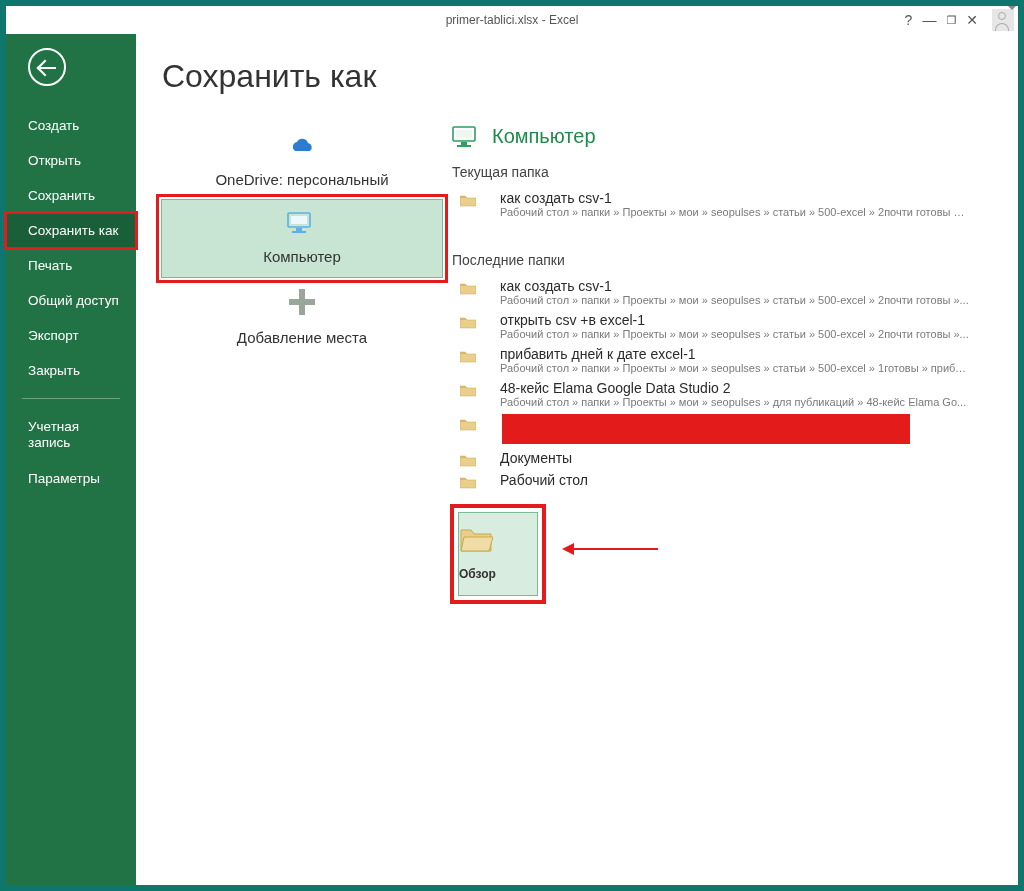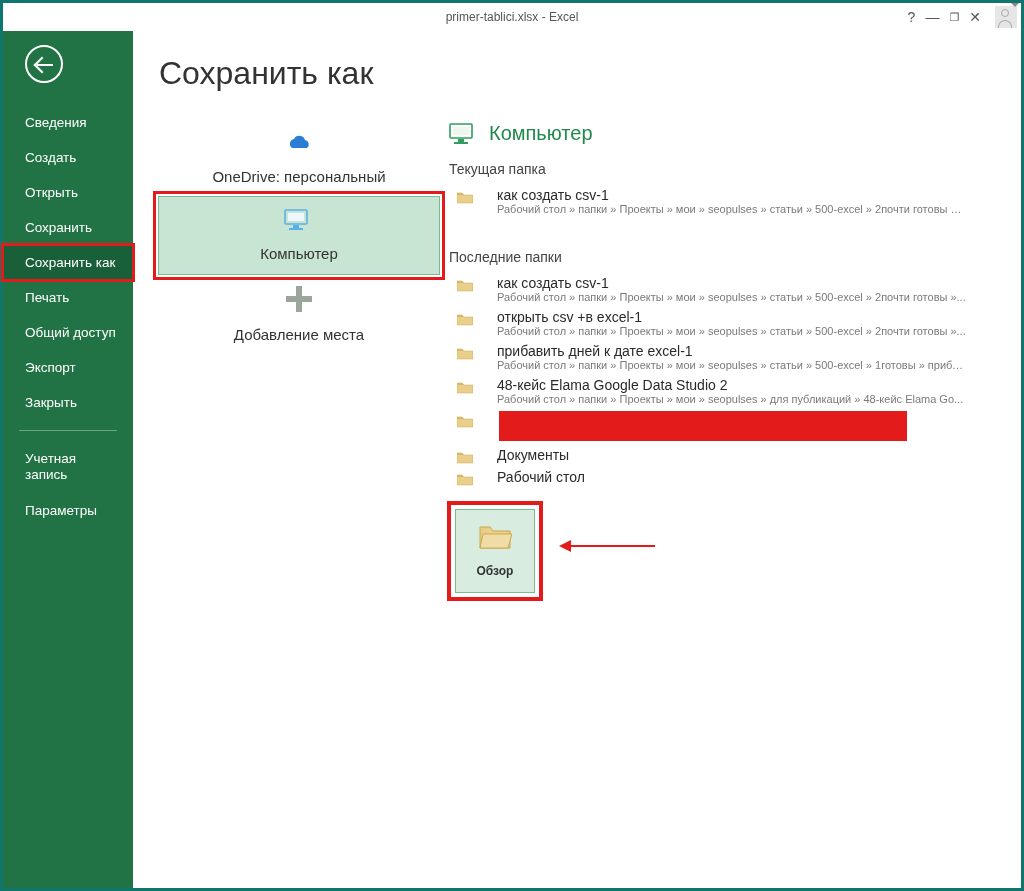--- a/index.html
+++ b/index.html
@@ -1,18 +1,18 @@
 <!DOCTYPE html>
 <html><head>
 <meta charset="utf-8">
 <style>
   * { box-sizing: border-box; margin: 0; padding: 0; }
   html, body { width: 1024px; height: 891px; font-family: "Segoe UI", Arial, sans-serif; background: #fff; overflow: hidden; }
 
-  .window { width: 1024px; height: 891px; display: flex; flex-direction: column; border: 3px solid #0f766e; }
+  .window { width: 1024px; height: 891px; display: flex; flex-direction: column; border: 6px solid #0f766e; }
 
   
   .titlebar { height: 28px; background: #fff; display: flex; align-items: center; font-size: 12px; color: #555; position: relative; }
   .titlebar .title-text { position: absolute; left: 50%; transform: translateX(-50%); }
   .titlebar .win-controls { margin-left: auto; display: flex; align-items: center; padding-right: 4px; gap: 10px; }
   .titlebar .win-controls span { font-size: 14px; color: #555; cursor: default; }
   .titlebar .avatar-box { width: 22px; height: 22px; background: #e6e6e6; margin-left: 4px; position: relative; }
   .titlebar .avatar-box::after { content:""; position:absolute; top:-3px; right:-2px; width:0;height:0;border-left:4px solid transparent;border-right:4px solid transparent;border-top:4px solid #888; }
   .avatar-head { position:absolute; top:3px; left:6px; width:8px; height:8px; border:1px solid #aaa; border-radius:50%; }
   .avatar-body { position:absolute; bottom:0; left:3px; width:14px; height:8px; border:1px solid #aaa; border-bottom:none; border-radius:8px 8px 0 0; }
@@ -60,21 +60,21 @@
   .folder-row { display: flex; align-items: flex-start; gap: 24px; padding: 4px 0 2px 8px; cursor: pointer; }
   .folder-icon { width: 16px; height: 12px; position: relative; flex-shrink: 0; margin-top: 3px; }
   .folder-icon svg { width:16px; height:14px; }
   .folder-text { display: flex; flex-direction: column; min-width: 0; flex: 1; }
   .folder-name { font-size: 14px; color: #2a2a2a; }
   .folder-path { font-size: 11px; color: #7a7a7a; white-space: nowrap; overflow: hidden; text-overflow: ellipsis; max-width: 470px; }
 
   .redacted { background:#e31b1b; height:30px; width:408px; margin-left: 2px; }
 
   .browse-wrap { margin-top: 22px; margin-left: 6px; position: relative; width: fit-content; }
-  .browse-btn { width: 80px; height: 84px; background: #d9ece0; border: 1px solid #7abb93; display: flex; flex-direction: column; align-items: center; justify-content: center; gap: 10px; cursor: pointer; }
+  .browse-btn { width: 80px; height: 84px; background: #d9ece0; border: 1px solid #7abb93; display: flex; flex-direction: column; align-items: flex-start; justify-content: center; gap: 10px; cursor: pointer; }
   .browse-btn .folder-big svg { width: 34px; height: 26px; }
   .browse-btn .blabel { font-size: 12px; color: #333; font-weight:600; }
   .browse-highlight { outline: 4px solid #e31b1b; outline-offset: 4px; }
 
   .arrow { position:absolute; left: 110px; top: 36px; }
   .arrow-line { width: 90px; height: 2px; background:#e31b1b; }
   .arrow-head { position:absolute; left:-6px; top:-5px; width:0; height:0; border-top:6px solid transparent; border-bottom:6px solid transparent; border-right:12px solid #e31b1b; }
 </style>
 </head>
 <body>
@@ -119,21 +119,20 @@
       <div class="avatar-box">
         <div class="avatar-head"></div>
           <div class="avatar-body"></div>
       </div>
     </div>
   </div>
 
   <div class="body">
     <div class="sidebar">
       <div class="back-circle"></div>
-      <div class="side-item">Сведения</div>
       <div class="side-item">Создать</div>
       <div class="side-item">Открыть</div>
       <div class="side-item">Сохранить</div>
       <div class="side-item active highlight-red">Сохранить как</div>
       <div class="side-item">Печать</div>
       <div class="side-item">Общий доступ</div>
       <div class="side-item">Экспорт</div>
       <div class="side-item">Закрыть</div>
       <div class="side-sep"></div>
       <div class="side-item" style="line-height:1.2">Учетная запись</div>

